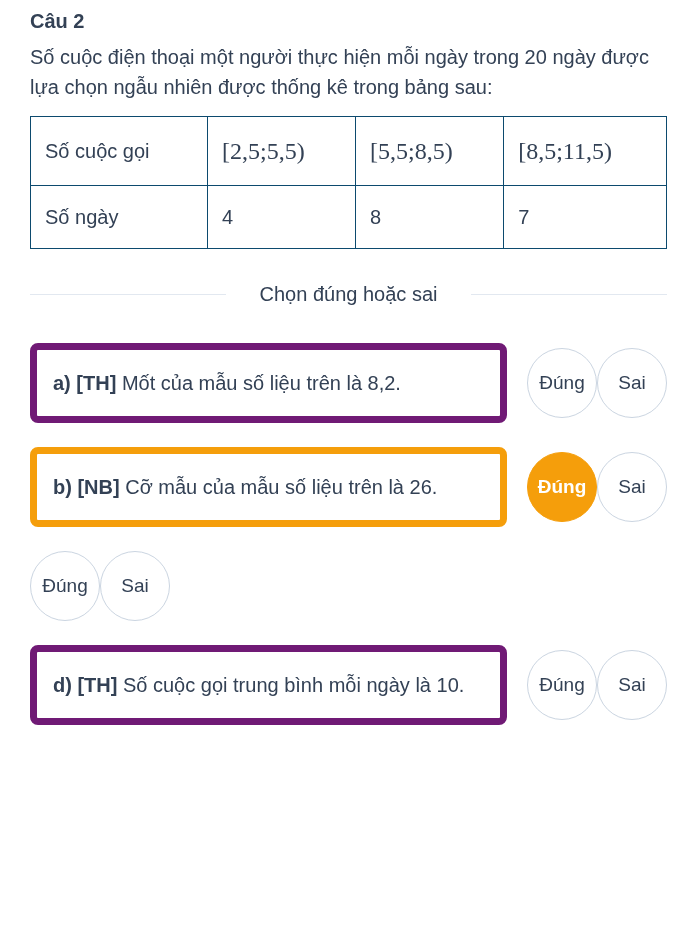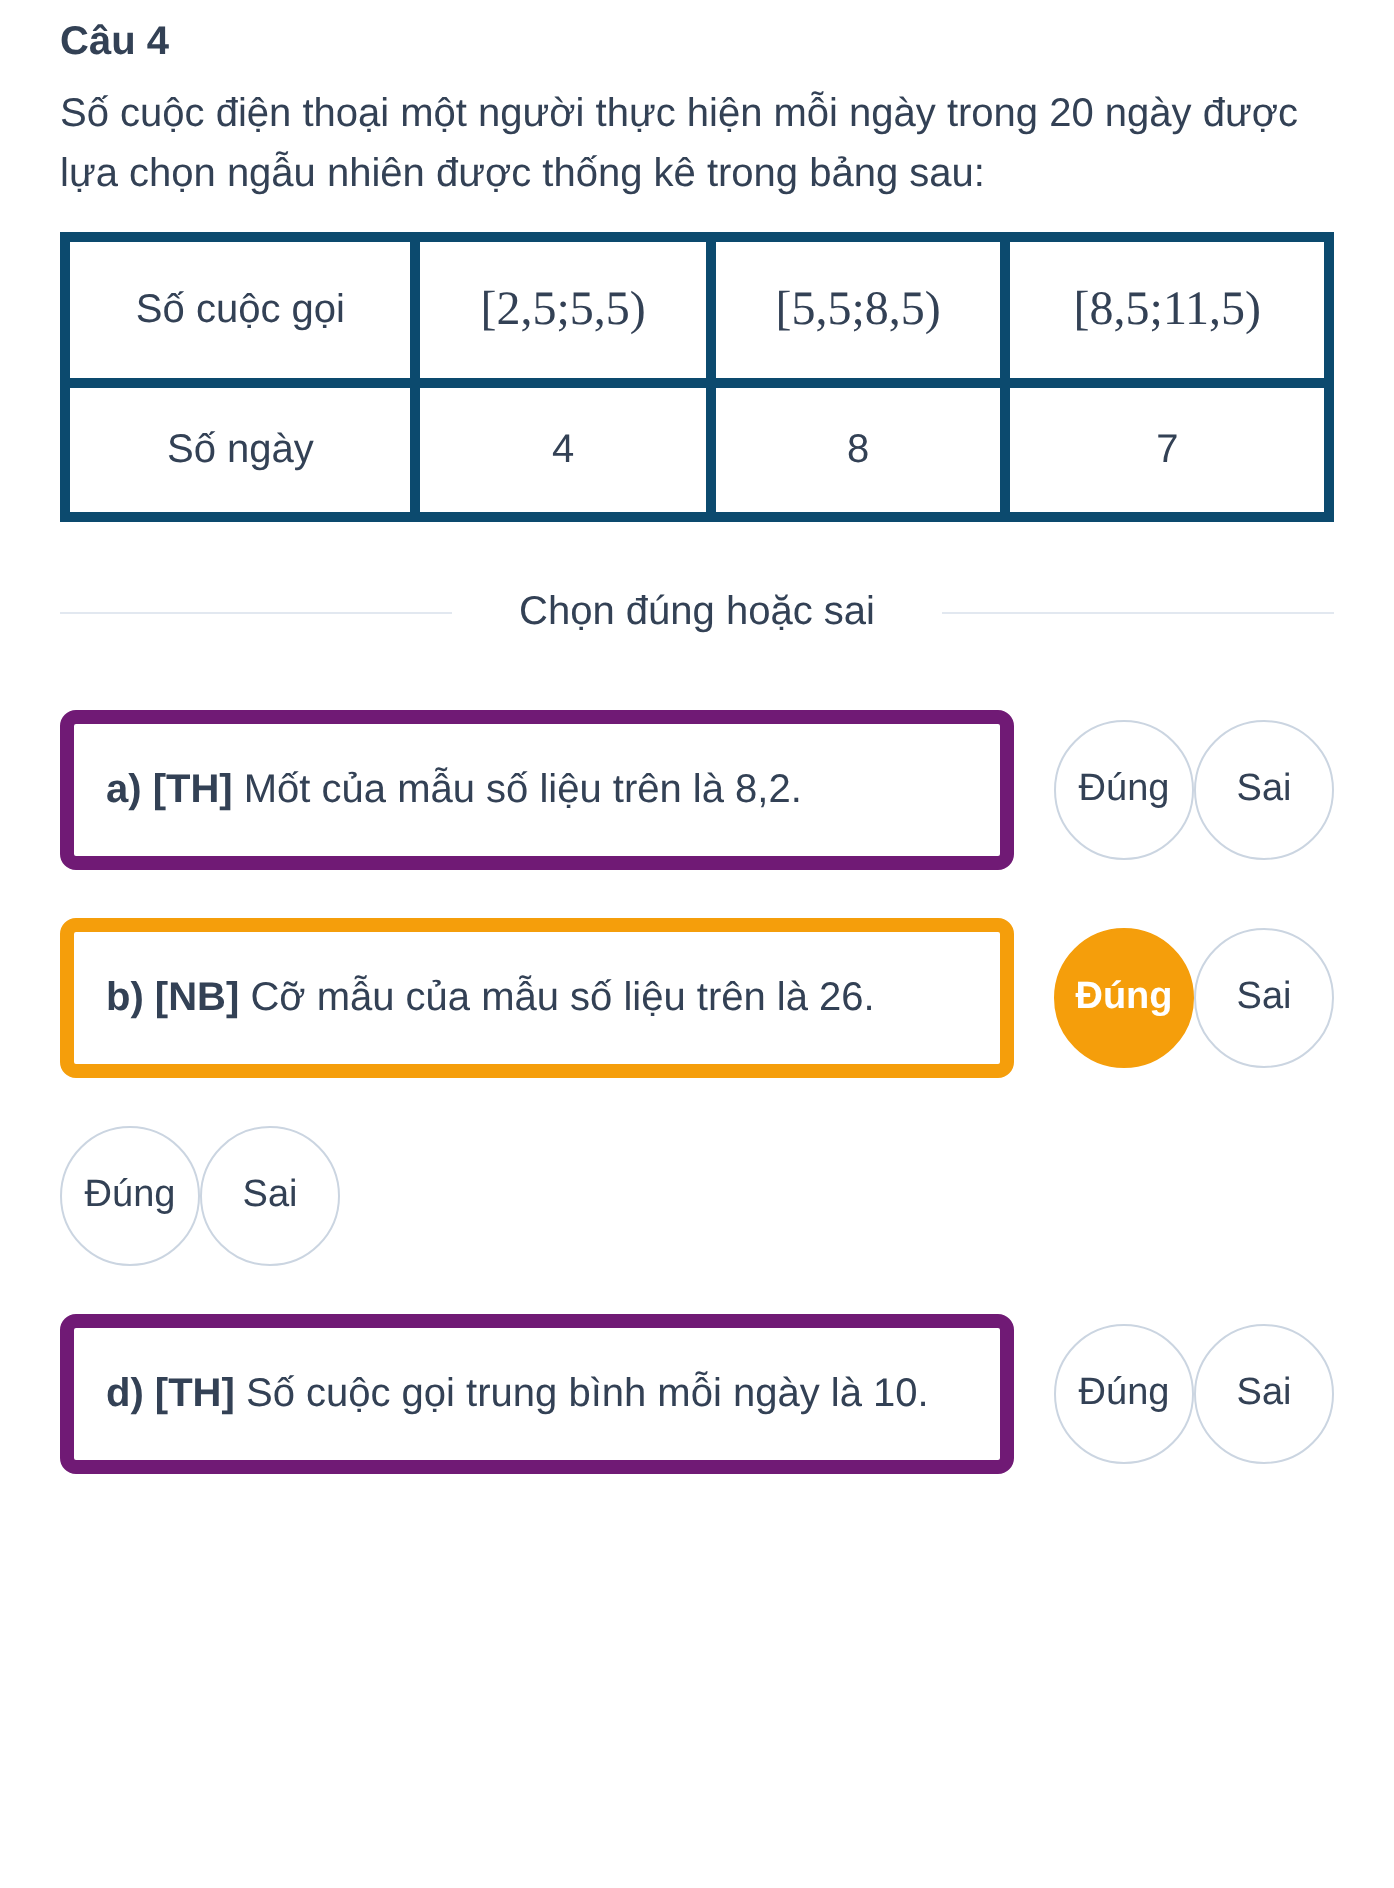--- a/index.html
+++ b/index.html
@@ -13,23 +13,23 @@
   }
   .container { padding: 0 30px 30px 30px; }
   .q-title { font-weight: 700; margin-top: 6px; }
   .q-text { margin-top: 6px; }
   table {
     border-collapse: collapse;
     width: 100%;
     margin-top: 14px;
   }
   td {
-    border: 5px solid #0c4a6e;
+    border: 1px solid #0c4a6e;
     padding: 16px 14px;
-    text-align: center;
+    text-align: left;
     vertical-align: middle;
   }
   td.math { font-family: "Times New Roman", serif; font-size: 24px; white-space: nowrap; }
   .divider-row {
     display: flex;
     align-items: center;
     margin: 30px 0 34px 0;
     color: #64748b;
     font-size: 20px;
     font-weight: 500;
@@ -81,21 +81,21 @@
     background: #f59e0b;
     border-color: #f59e0b;
     color: #ffffff;
     font-weight: 600;
   }
 </style>
 </head>
 <body>
 
 <div class="container">
-  <div class="q-title">Câu 4</div>
+  <div class="q-title">Câu 2</div>
   <div class="q-text">Số cuộc điện thoại một người thực hiện mỗi ngày trong 20 ngày được lựa chọn ngẫu nhiên được thống kê trong bảng sau:</div>
 
   <table>
     <tbody>
         <tr>
       <td>Số cuộc gọi</td>
       <td class="math">[2,5;5,5)</td>
       <td class="math">[5,5;8,5)</td>
       <td class="math">[8,5;11,5)</td>
     </tr>

